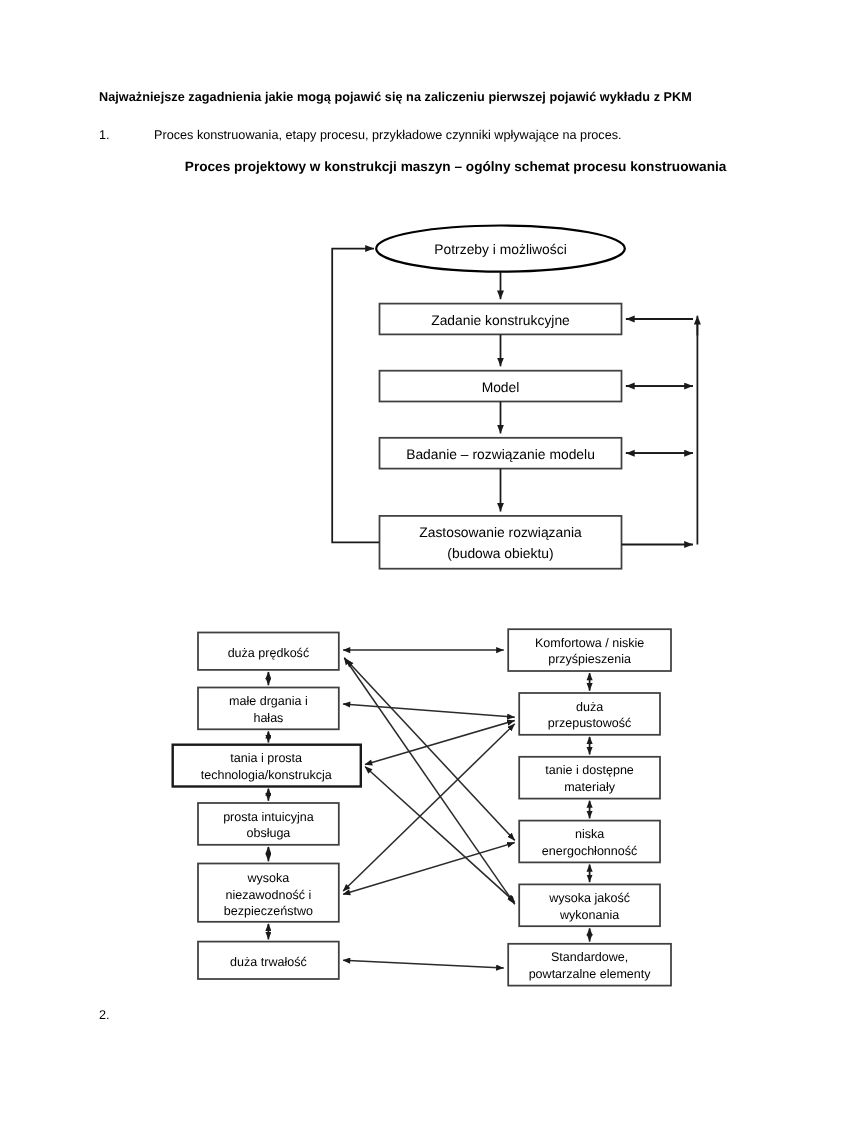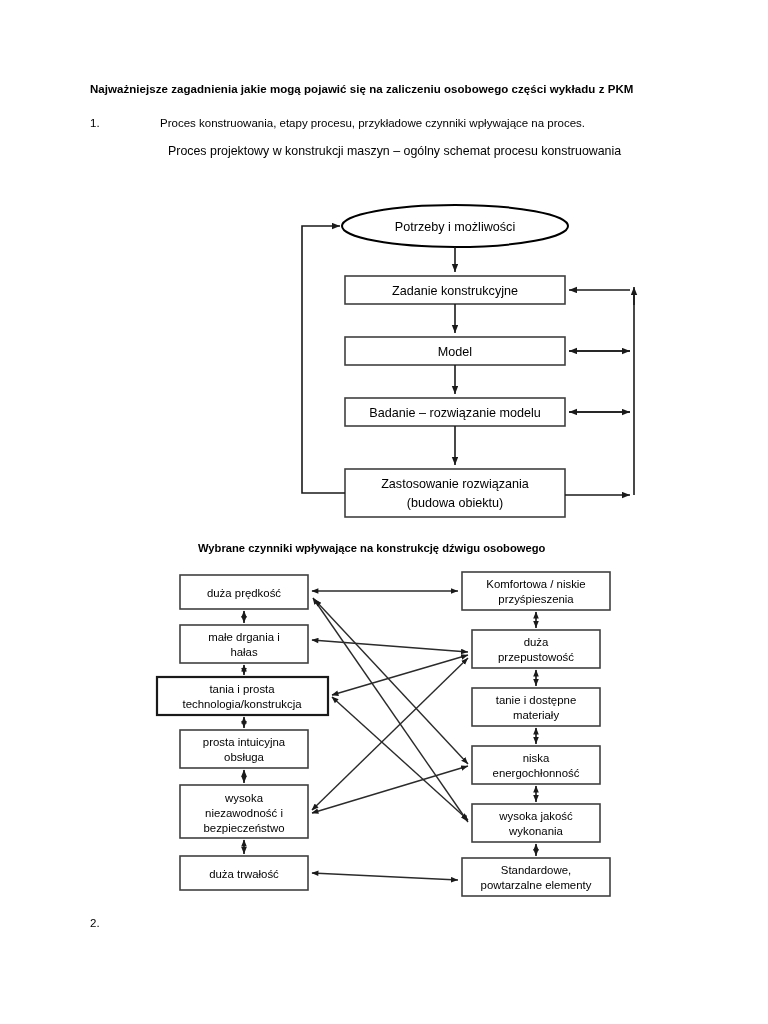--- a/index.html
+++ b/index.html
@@ -12,24 +12,24 @@
   }
   .page{position:absolute;left:0;top:0;width:768px;height:1024px;}
 
   
   .t-title{
     position:absolute;left:90px;top:82px;width:620px;
     font-size:11.5px;font-weight:bold;letter-spacing:0.05px;
     line-height:15px;
   }
   .t-item1-num{position:absolute;left:90px;top:115px;font-size:11.5px;line-height:16px;}
-  .t-item1-txt{position:absolute;left:140px;top:115px;font-size:11.5px;line-height:16px;margin-left:20px;}
+  .t-item1-txt{position:absolute;left:140px;top:115px;font-size:11.5px;line-height:16px;}
   .t-sub1{
     position:absolute;left:152px;top:143px;width:600px;
-    font-size:12.4px;font-weight:normal;line-height:17px;padding-left:16px;
+    font-size:12.4px;font-weight:bold;line-height:17px;padding-left:16px;
   }
   .t-sub2{
     position:absolute;left:198px;top:541px;width:420px;
     font-size:11.2px;font-weight:bold;line-height:15px;
   }
   .t-item2-num{position:absolute;left:90px;top:915px;font-size:11.5px;line-height:16px;}
   .t-item2-txt{position:absolute;left:140px;top:915px;font-size:11.5px;line-height:16px;}
 
   
   .diagram{position:absolute;left:0;}
@@ -46,21 +46,21 @@
   .ln{stroke:#1a1a1a;stroke-width:1.6;fill:none;}
   .ln-thin{stroke:#2b2b2b;stroke-width:1.4;fill:none;}
   .lbl{font-size:12.6px;text-anchor:middle;}
   .lbl-sm{font-size:11.4px;text-anchor:middle;}
 </style>
 </head>
 <body>
 
 <div class="page">
 
-  <div class="t-title">Najważniejsze zagadnienia jakie mogą pojawić się na zaliczeniu osobowego części wykładu z PKM</div>
+  <div class="t-title">Najważniejsze zagadnienia jakie mogą pojawić się na zaliczeniu pierwszej pojawić wykładu z PKM</div>
 
   <div class="t-item1-num">1.</div>
   <div class="t-item1-txt">Proces konstruowania, etapy procesu, przykładowe czynniki wpływające na proces.</div>
 
   <div class="t-sub1">Proces projektowy w konstrukcji maszyn – ogólny schemat procesu konstruowania</div>
 
   <svg class="diagram" id="diagram-process" viewBox="0 0 768 340">
     <defs>
       <marker id="ah" markerWidth="9" markerHeight="9" refX="8" refY="3.2" orient="auto" markerUnits="userSpaceOnUse">
         <path d="M0,0 L8,3.2 L0,6.4 z" fill="#1a1a1a"></path>
@@ -98,21 +98,20 @@
     <line class="ln" x1="634" y1="110" x2="634" y2="92" marker-end="url(#ah)"></line>
 
     <line class="ln" x1="630" y1="95" x2="569" y2="95" marker-end="url(#ah)"></line>
     <line class="ln" x1="569" y1="156" x2="630" y2="156" marker-end="url(#ah)"></line>
     <line class="ln" x1="630" y1="156" x2="569" y2="156" marker-end="url(#ah)"></line>
     <line class="ln" x1="569" y1="217" x2="630" y2="217" marker-end="url(#ah)"></line>
     <line class="ln" x1="630" y1="217" x2="569" y2="217" marker-end="url(#ah)"></line>
     <line class="ln" x1="565" y1="300" x2="630" y2="300" marker-end="url(#ah)"></line>
   </svg>
 
-  <div class="t-sub2">Wybrane czynniki wpływające na konstrukcję dźwigu osobowego</div>
 
   <svg class="diagram" id="diagram-factors" viewBox="0 0 768 350">
     <defs>
       <marker id="bh" markerWidth="9" markerHeight="9" refX="8" refY="3.2" orient="auto" markerUnits="userSpaceOnUse">
         <path d="M0,0 L8,3.2 L0,6.4 z" fill="#1a1a1a"></path>
       </marker>
       <marker id="bhs" markerWidth="8" markerHeight="8" refX="7" refY="2.8" orient="auto" markerUnits="userSpaceOnUse">
         <path d="M0,0 L7,2.8 L0,5.6 z" fill="#1a1a1a"></path>
       </marker>
       <marker id="bhb" markerstart="true" markerWidth="8" markerHeight="8" refX="0.6" refY="2.8" orient="auto" markerUnits="userSpaceOnUse">

